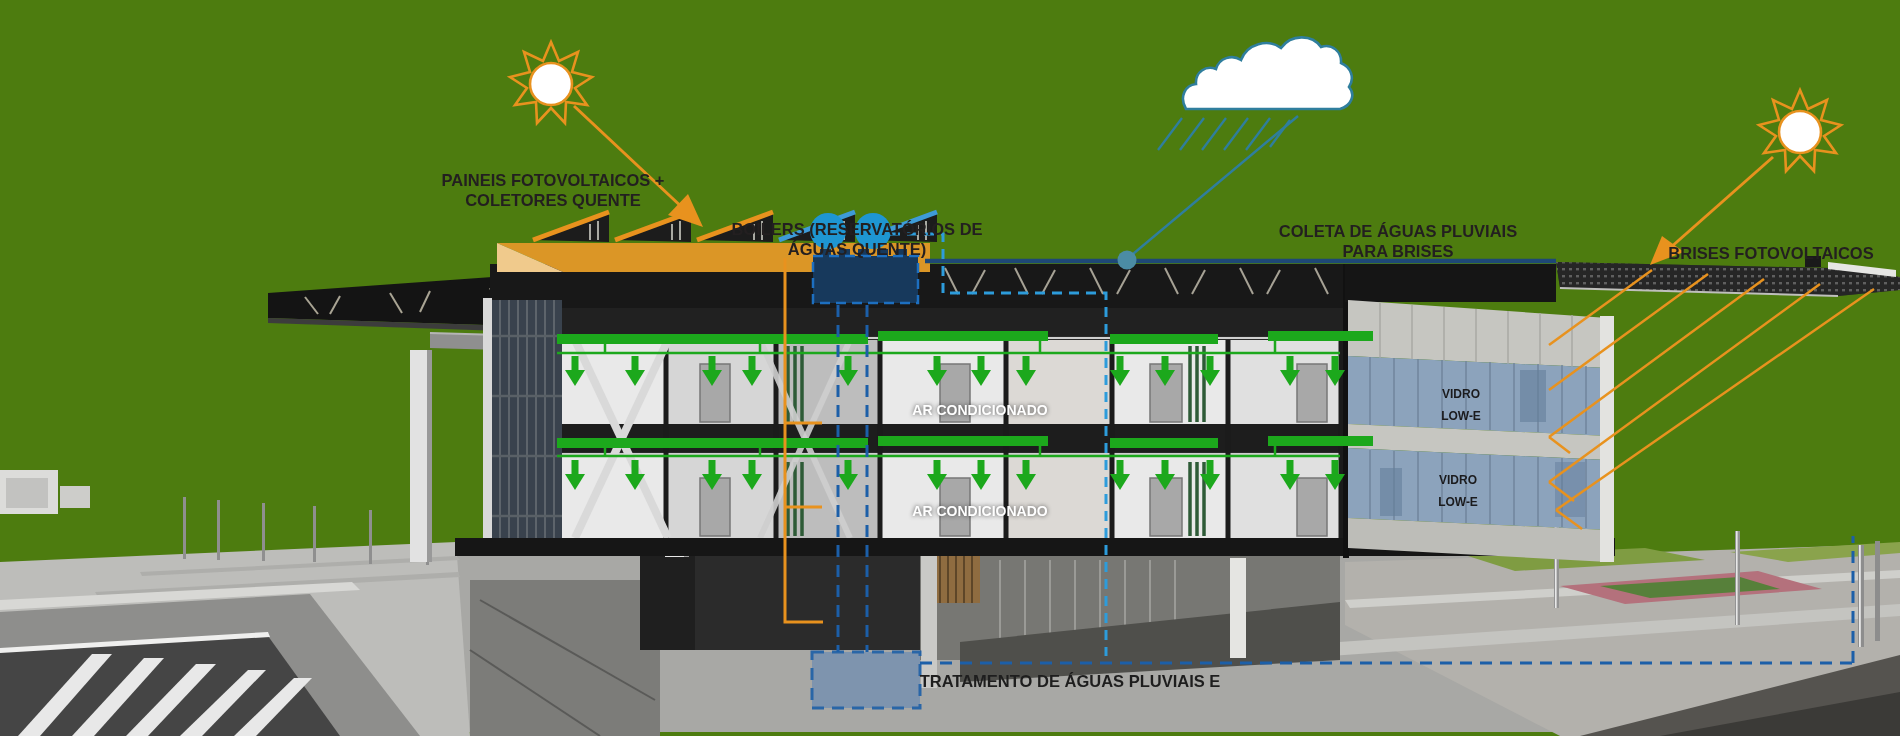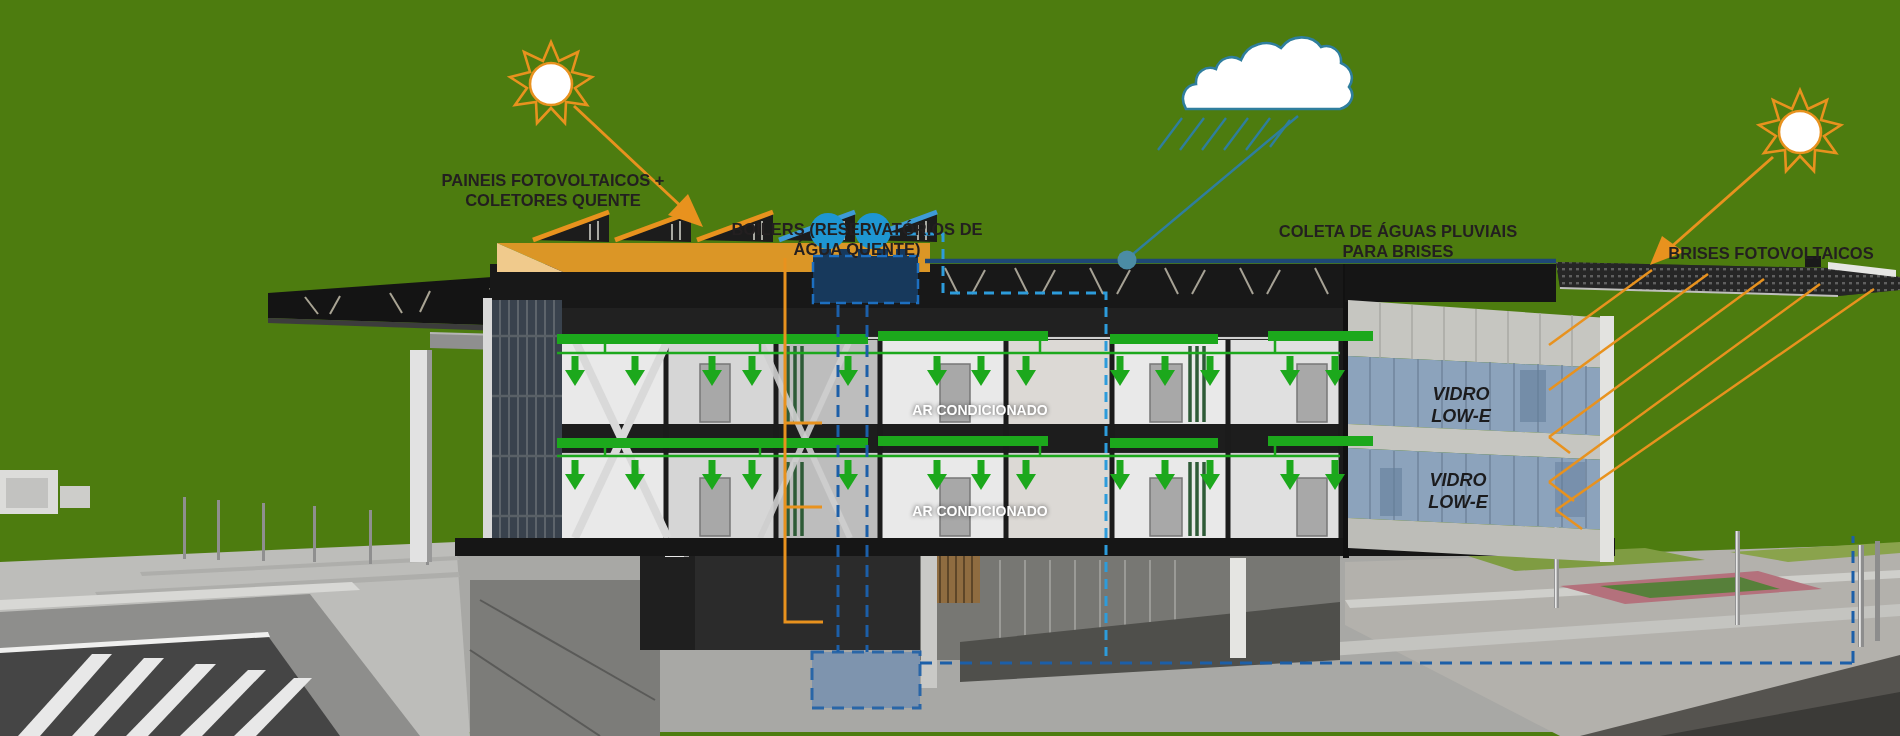--- a/index.html
+++ b/index.html
@@ -3,21 +3,21 @@
 <meta charset="utf-8">
 <style>
   html,body{margin:0;padding:0;background:#fff;}
   .stage{position:relative;width:1900px;height:736px;background:#4d7c0f;overflow:hidden;
          font-family:"Liberation Sans",sans-serif;}
   .stage svg{position:absolute;left:0;top:0;}
   .label{position:absolute;transform:translateX(-50%);text-align:center;font-weight:700;
          color:#231f20;white-space:nowrap;}
   .label span{display:block;}
   .lbl-sm{font-size:16.5px;line-height:20px;}
-  .lbl-vidro{font-size:18px;line-height:22px;color:#1b1b1d;font-style:italic;}
+  .lbl-vidro{font-size:12px;line-height:22px;color:#1b1b1d;}
   .lbl-ac{font-size:14px;line-height:22px;color:#ffffff;text-shadow:0 0 4px rgba(40,40,40,.8);}
   .lbl-treat{font-size:16.5px;line-height:19.5px;color:#1e1e1e;}
 </style>
 </head>
 <body>
 
 <div class="stage">
 
 <svg width="1900" height="736" viewBox="0 0 1900 736">
   <defs>
@@ -453,21 +453,21 @@
   <rect x="812" y="652" width="108" height="56" fill="#7A92AF" opacity="0.9" stroke="#1C5FA8" stroke-width="3" stroke-dasharray="12 8"></rect>
 </svg>
 
 <div class="label lbl-sm" style="left:553px;top:170px;">
   <span>PAINEIS FOTOVOLTAICOS +</span>
   <span>COLETORES QUENTE</span>
 </div>
 
 <div class="label lbl-sm" style="left:857px;top:172px;margin-top:47px;">
   <span>BOILERS (RESERVATÓRIOS DE</span>
-  <span>ÁGUA QUENTE)</span>
+  <span>ÁGUAS QUENTE)</span>
 </div>
 
 <div class="label lbl-sm" style="left:1350px;top:221px;margin-left:48px;">
   <span>COLETA DE ÁGUAS PLUVIAIS</span>
   <span>PARA BRISES</span>
 </div>
 
 <div class="label lbl-sm" style="left:1771px;top:243px;">
   <span>BRISES FOTOVOLTAICOS</span>
 </div>
@@ -484,15 +484,16 @@
 
 <div class="label lbl-ac" style="left:980px;top:399px;">
   <span>AR CONDICIONADO</span>
 </div>
 
 <div class="label lbl-ac" style="left:980px;top:500px;">
   <span>AR CONDICIONADO</span>
 </div>
 
 <div class="label lbl-treat" style="left:1070px;top:672px;">
+  <span>TRATAMENTO DE ÁGUAS PLUVIAIS E</span>
 </div>
 
 </div>
 
 </body></html>

